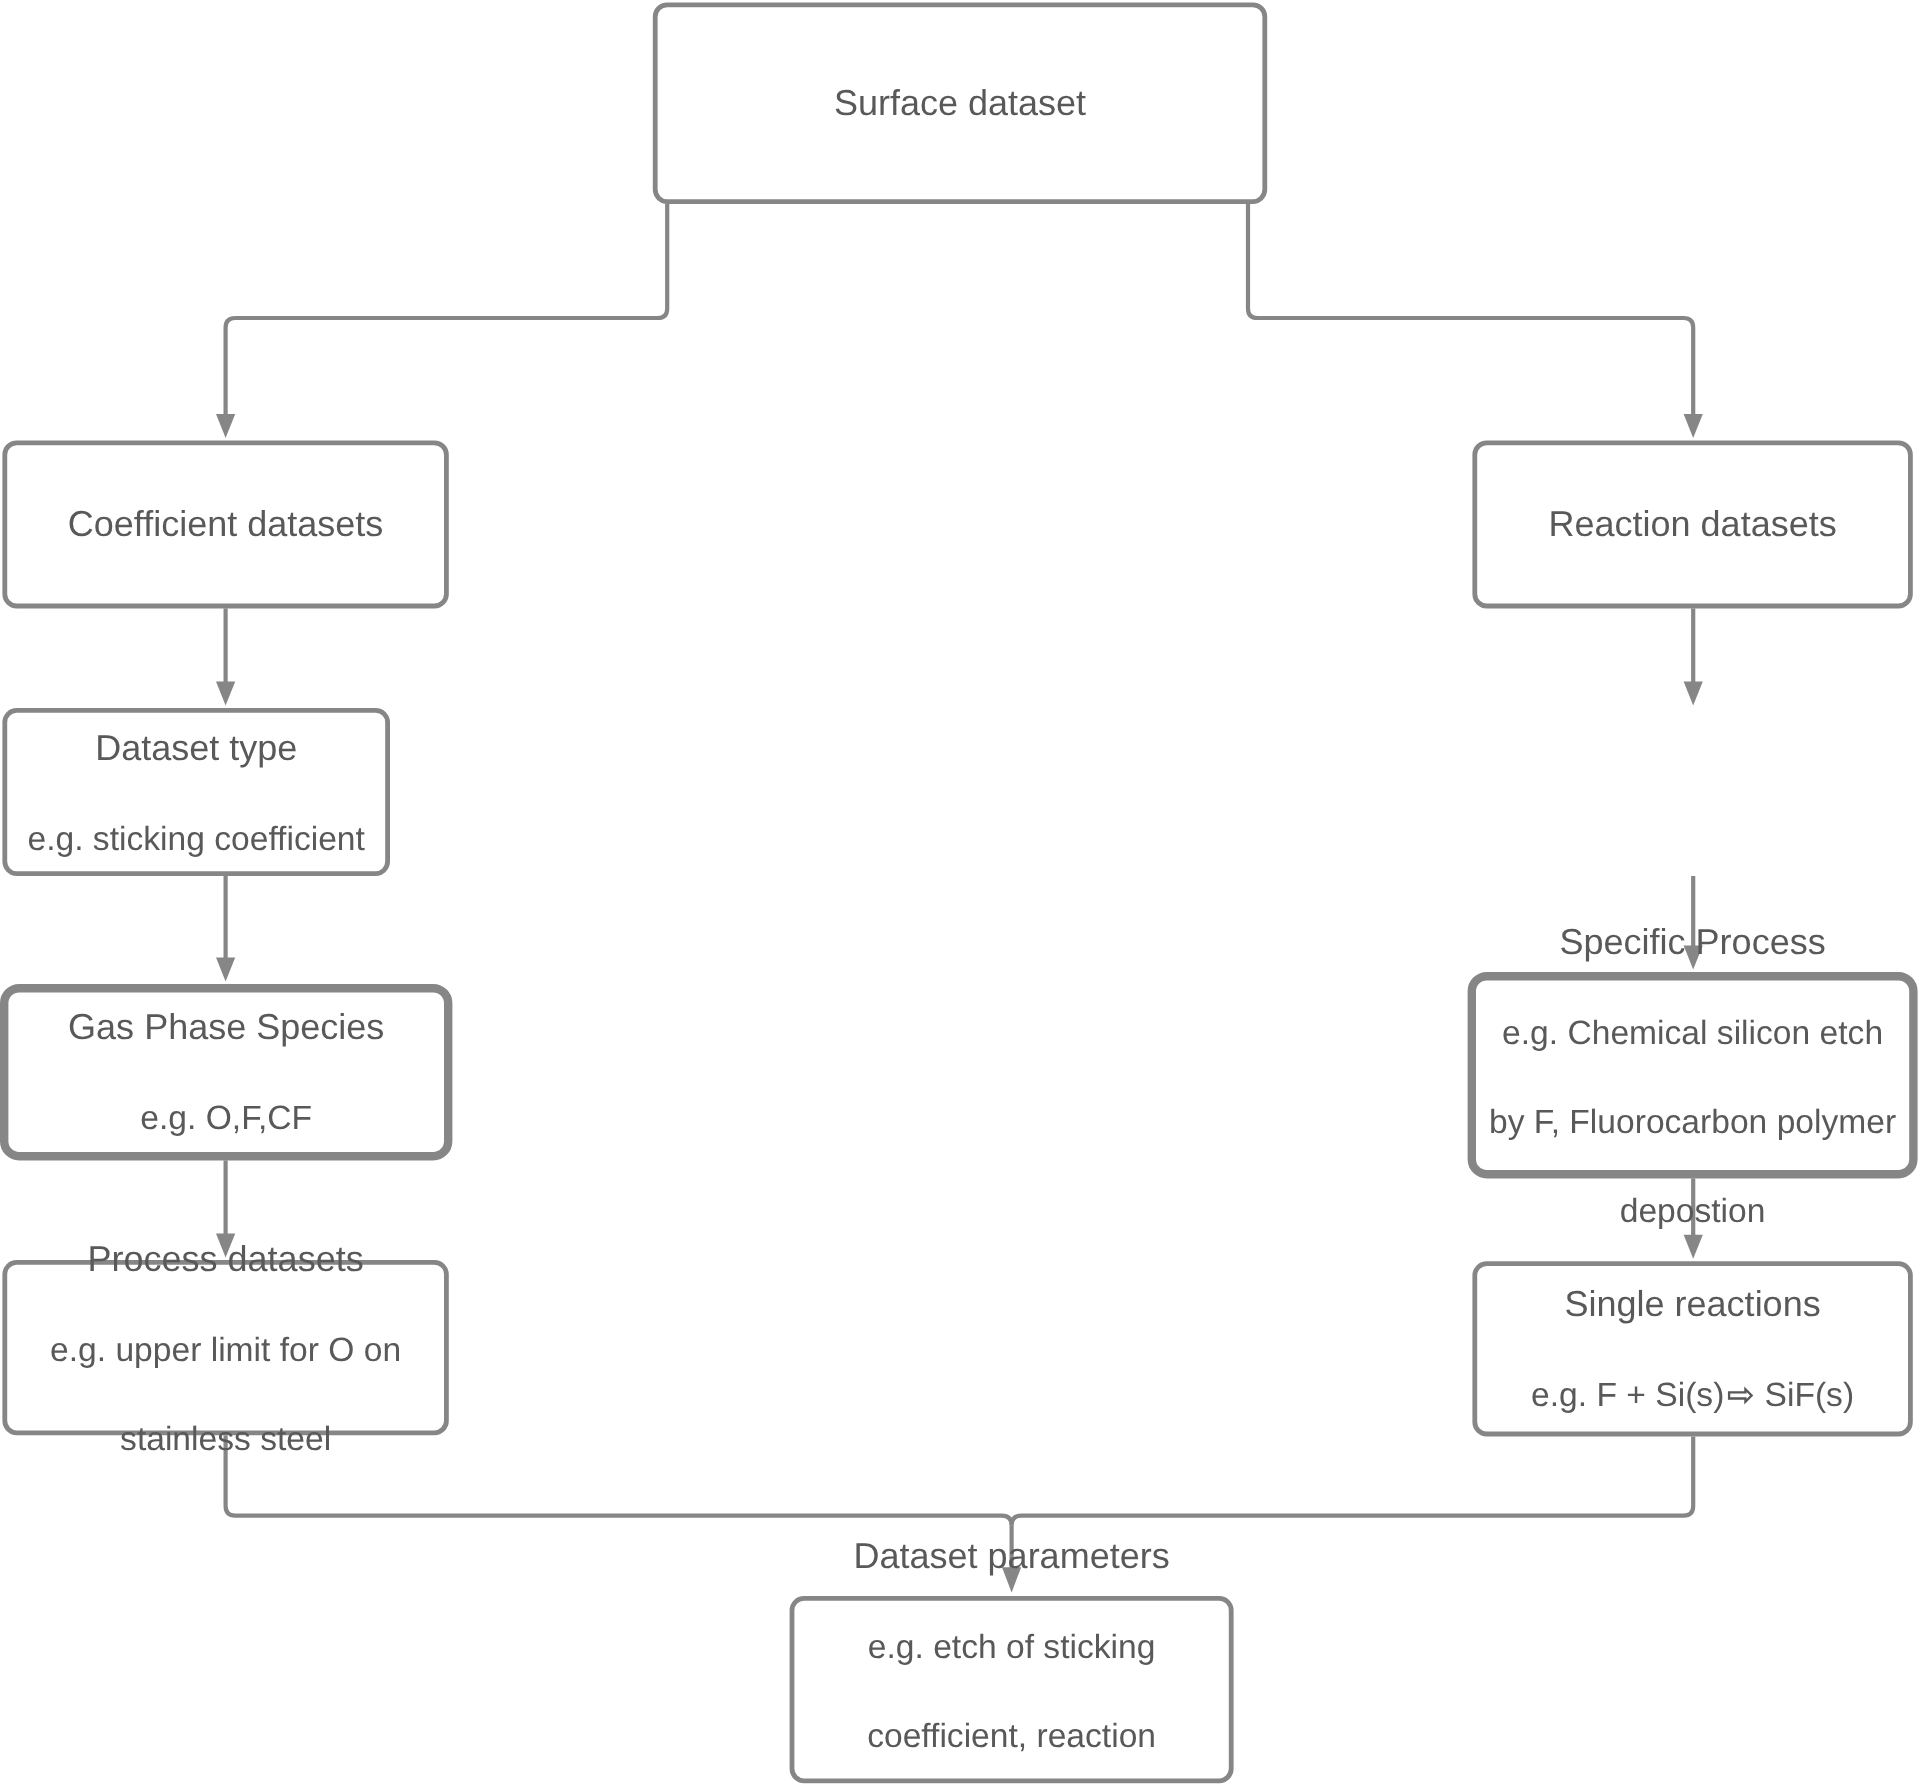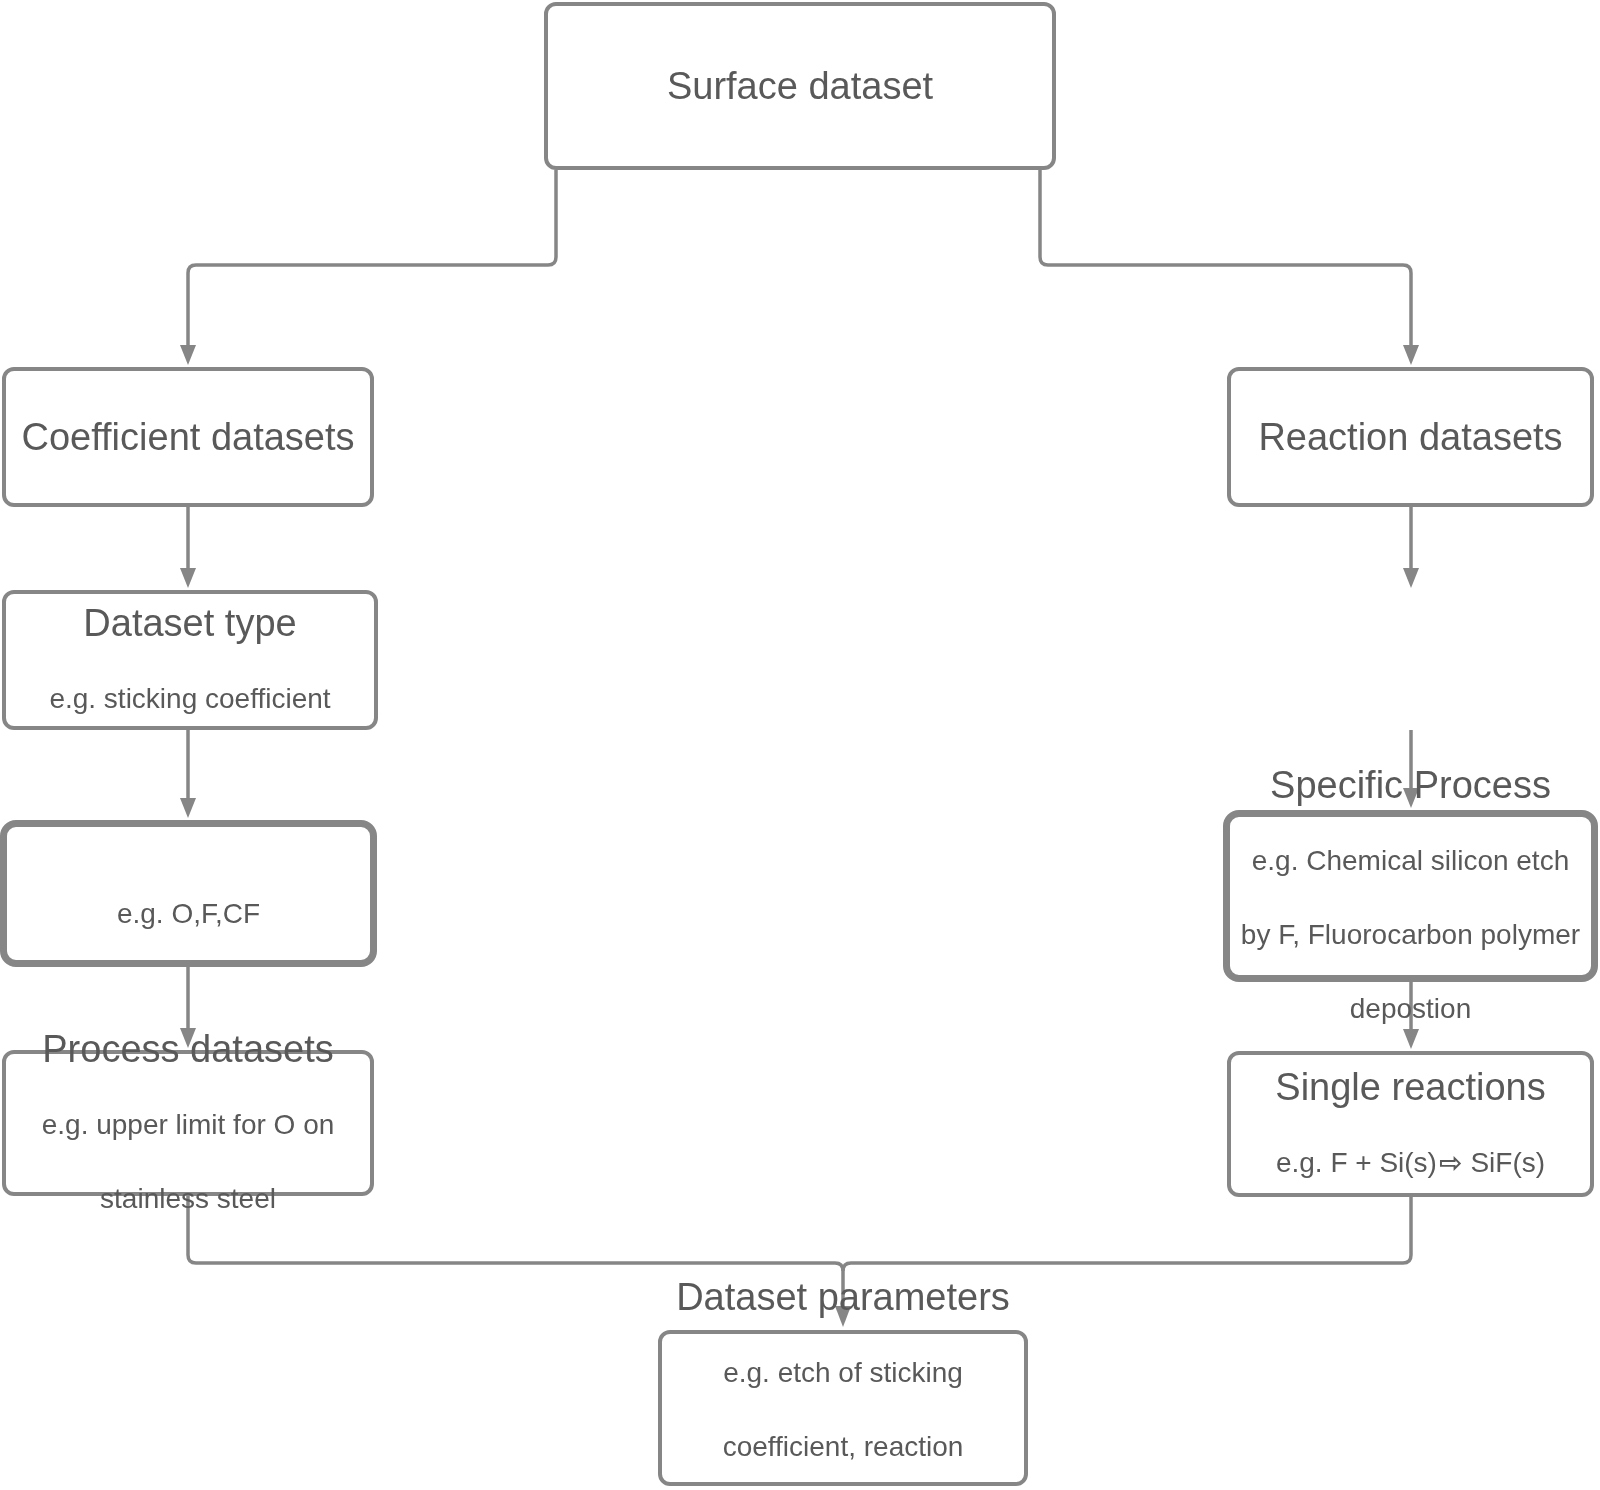--- a/index.html
+++ b/index.html
@@ -22,21 +22,21 @@
   .node{
     position:absolute;box-sizing:border-box;
     border:4px solid var(--line);
     border-radius:12px;
     background:var(--background);
     display:flex;flex-direction:column;
     align-items:center;justify-content:center;
     text-align:center;
   }
   .node.thick{border-width:7px;border-radius:16px;}
-  .title{font-size:38px;line-height:37px;}
+  .title{font-size:30px;line-height:37px;}
   .sub{font-size:28px;line-height:35px;white-space:nowrap;margin-top:39px;}
   .arrow-glyph{
     font-family:"DejaVu Sans",sans-serif;
     font-weight:bold;
     margin:0 8px 0 2px;
   }
 </style>
 </head>
 <body>
 
@@ -71,26 +71,27 @@
   </svg>
 
   <div class="node" style="left:544px;top:2px;width:512px;height:168px">
     <div class="title">Surface dataset</div>
   </div>
 
   <div class="node" style="left:2px;top:367px;width:372px;height:140px">
     <div class="title">Coefficient datasets</div>
   </div>
 
-  <div class="node" style="left:2px;top:590px;width:376px;height:140px">
+  <div class="node" style="left:2px;top:590px;width:323px;height:140px">
     <div class="title">Dataset type</div>
     <div class="sub">e.g. sticking coefficient</div>
   </div>
 
   <div class="node thick" style="left:0px;top:820px;width:377px;height:147px">
+    <div class="title">Gas Phase Species</div>
     <div class="sub">e.g. O,F,CF</div>
   </div>
 
   <div class="node" style="left:2px;top:1050px;width:372px;height:146px">
     <div class="title">Process datasets</div>
     <div class="sub">e.g. upper limit for O on</div>
     <div class="sub">stainless steel</div>
   </div>
 
   <div class="node" style="left:1227px;top:367px;width:367px;height:140px">

